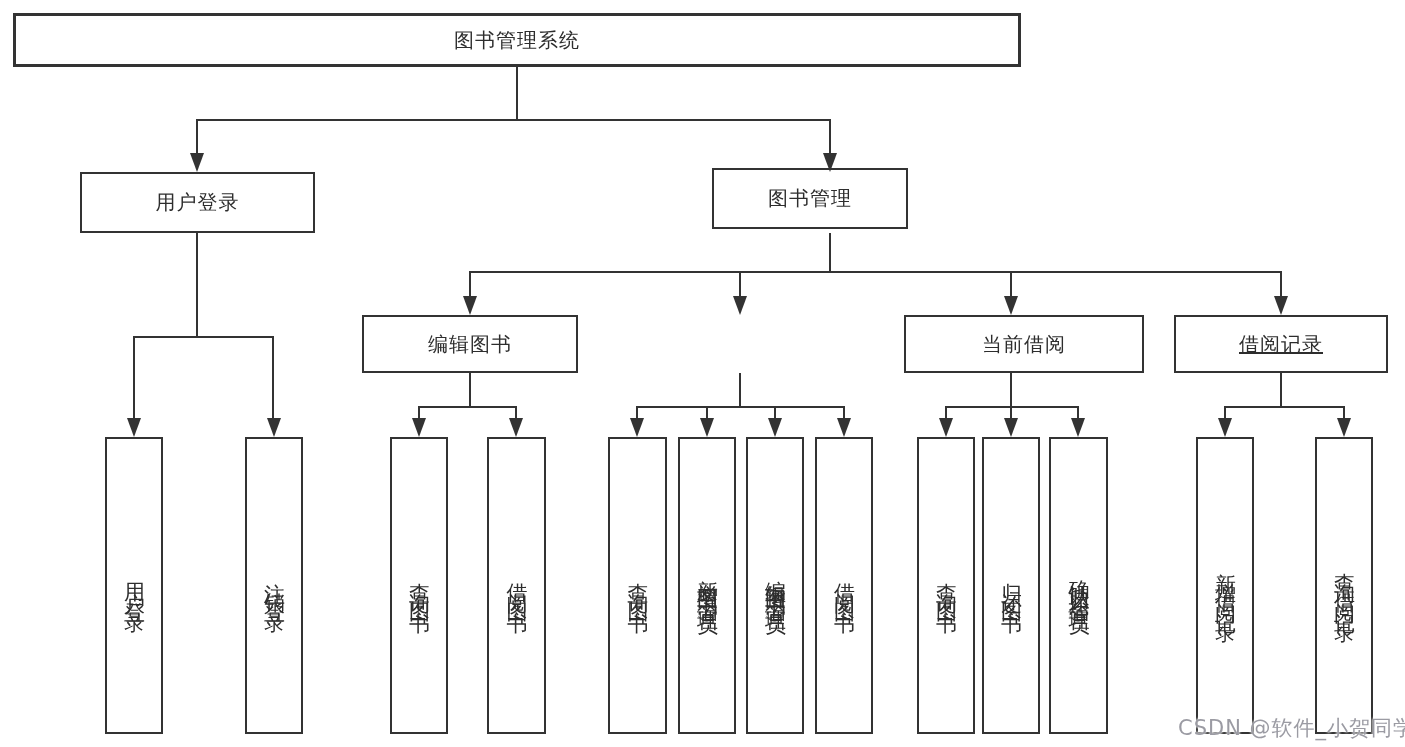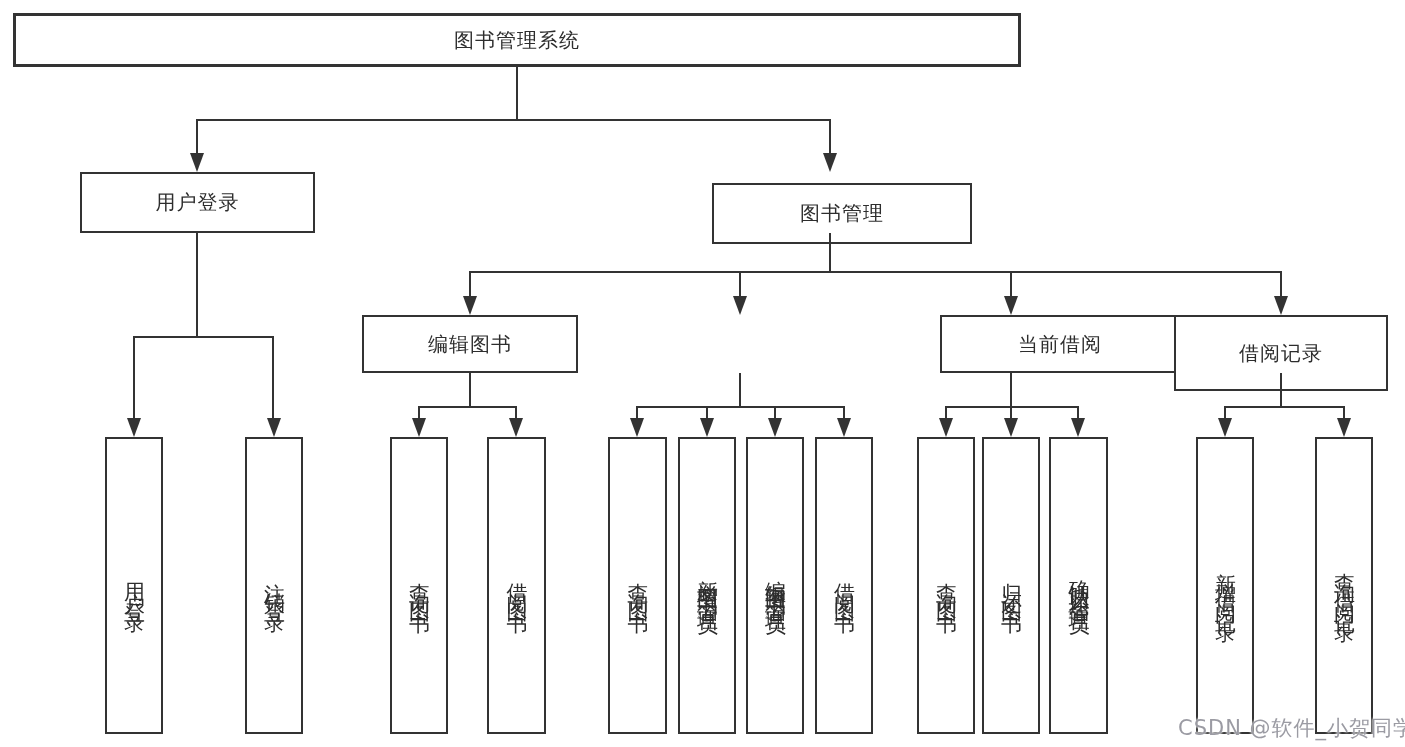--- a/index.html
+++ b/index.html
@@ -55,34 +55,34 @@
 <div id="stage">
 
   <div class="box hbox root" style="left:13px;top:13px;width:1008px;height:54px;">
     <span>图书管理系统</span>
   </div>
 
   <div class="box hbox" style="left:80px;top:172px;width:235px;height:61px;">
     <span>用户登录</span>
   </div>
 
-  <div class="box hbox" style="left:712px;top:183px;width:260px;height:61px;">
+  <div class="box hbox" style="left:712px;top:168px;width:196px;height:61px;">
     <span>图书管理</span>
   </div>
 
   <div class="box hbox" style="left:362px;top:315px;width:216px;height:58px;">
     <span>编辑图书</span>
   </div>
 
 
-  <div class="box hbox" style="left:904px;top:315px;width:240px;height:58px;margin-left:36px;">
+  <div class="box hbox" style="left:904px;top:315px;width:240px;height:58px;">
     <span>当前借阅</span>
   </div>
 
-  <div class="box hbox" style="left:1174px;top:315px;width:214px;height:76px;">
+  <div class="box hbox" style="left:1174px;top:315px;width:214px;height:58px;text-decoration:underline;">
     <span>借阅记录</span>
   </div>
 
   <div class="box vbox" style="left:105px;top:437px;width:58px;height:297px;">
     <span class="vtext">用户登录</span>
   </div>
 
   <div class="box vbox" style="left:245px;top:437px;width:58px;height:297px;">
     <span class="vtext">注销登录</span>
   </div>

